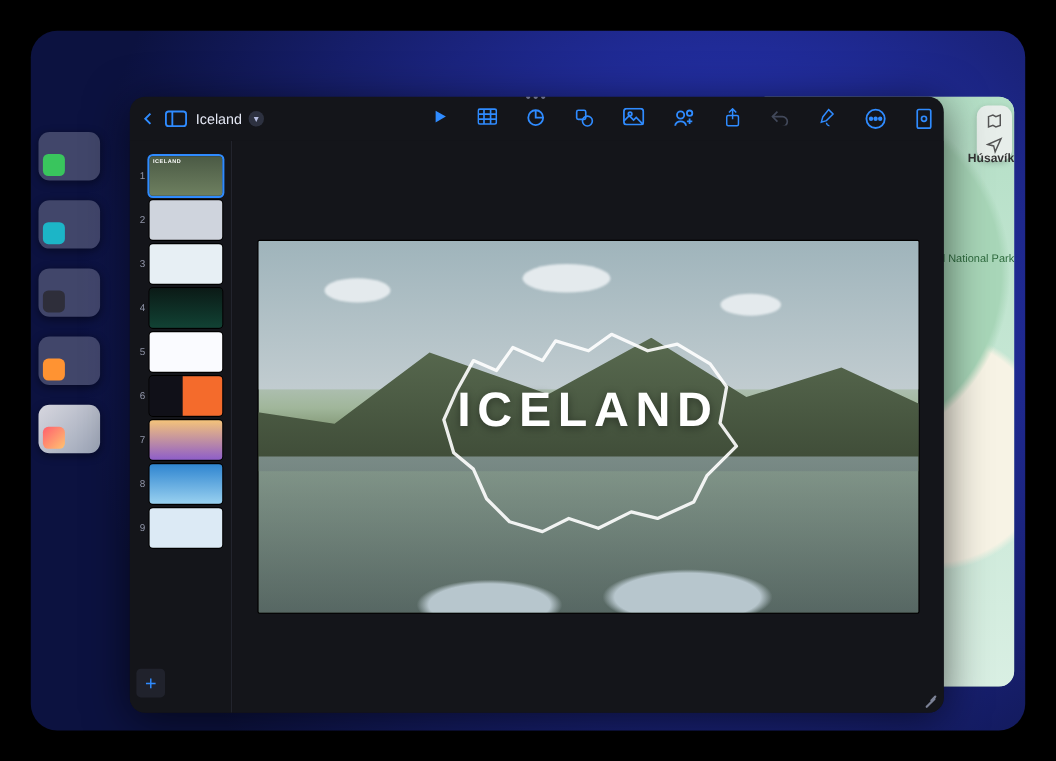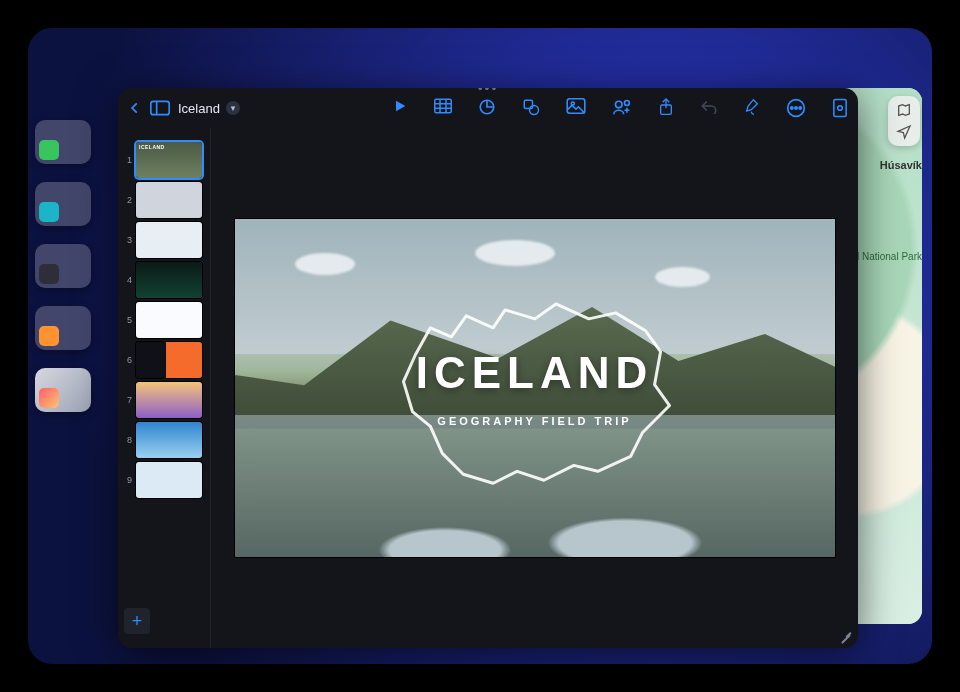--- a/index.html
+++ b/index.html
@@ -23,21 +23,21 @@
   .b-green{background:#39c55d}.b-teal{background:#1cb5c7}.b-dark{background:#2e2e3a}.b-orange{background:#ff9332}.b-photos{background:linear-gradient(135deg,#ff5f6d,#ffc371)}
 
   
   .maps-window { position:absolute; right:10px; top:60px; bottom:40px; width:240px; border-radius:14px; overflow:hidden;
     background: #c8e4d2;}
   .maps-window::before{content:"";position:absolute;inset:0;background:
     radial-gradient(circle at 30% 30%, #a8d6b8 0 38%, transparent 40%),
     radial-gradient(circle at 70% 60%, #f7f3e5 0 28%, transparent 30%),
     linear-gradient(180deg,#b4dfc6,#d9efe3);
   }
-  .maps-labels{position:absolute; right:10px; top:110px; color:#333; font-size:11px; text-align:right;margin-top:21px;}
+  .maps-labels{position:absolute; right:10px; top:110px; color:#333; font-size:11px; text-align:right;}
   .maps-labels .place{font-weight:600}
   .maps-labels .park{color:#2e6b3e; margin-top:80px; font-size:10px; display:flex; gap:4px; align-items:center;}
   .maps-labels .park .pin{width:10px;height:10px;border-radius:50%;background:#2e6b3e;display:inline-block;}
   .map-toolbar { position:absolute; right:12px; top:68px; background:rgba(240,240,240,.85); border-radius:10px; display:flex; flex-direction:column; gap:6px; padding:6px 8px; box-shadow:0 2px 6px rgba(0,0,0,.2);}
   .map-toolbar .ic{color:#555;font-size:14px;}
 
   
   .app-window { position:absolute; left:90px; top:60px; width:740px; height:560px; border-radius:14px; background:#14151a; box-shadow:0 6px 40px rgba(0,0,0,.6); display:flex; flex-direction:column; overflow:hidden;}
   .win-handle{position:absolute; left:50%; top:-8px; transform:translateX(-50%); font-size:14px; letter-spacing:2px; color:#6a6e86; z-index:5}
   .titlebar { height:40px; display:flex; align-items:center; gap:8px; padding:0 10px; color:#cdd2e4;}
@@ -288,21 +288,20 @@
           <div class="sky"></div>
           <div class="cloud" style="left:10%;top:10%;width:60px;height:22px"></div>
           <div class="cloud" style="left:40%;top:6%;width:80px;height:26px"></div>
           <div class="cloud" style="left:70%;top:14%;width:55px;height:20px"></div>
           <div class="mtn"></div>
           <div class="river"></div>
           <svg class="outline" viewBox="0 0 200 140">
             <path d="M20 50 l10 -18 l14 6 l10 -14 l18 8 l8 -12 l20 6 l14 -10 l22 10 l18 -4 l20 12 l10 14 l-4 22 l10 14 l-18 18 l-8 16 l-22 10 l-16 -4 l-20 10 l-18 -6 l-16 8 l-20 -6 l-14 -14 l-8 -18 l-12 -10 l-6 -20 z" fill="none" stroke="#ffffff" stroke-width="2" stroke-linejoin="round" opacity=".9"></path>
           </svg>
           <div class="title">ICELAND</div>
-          <div class="subtitle">GEOGRAPHY FIELD TRIP</div>
         </div>
         <div class="resize-handle"></div>
       </div>
     </div>
   </div>
 
  </div>
 </div>
 
 </body></html>

